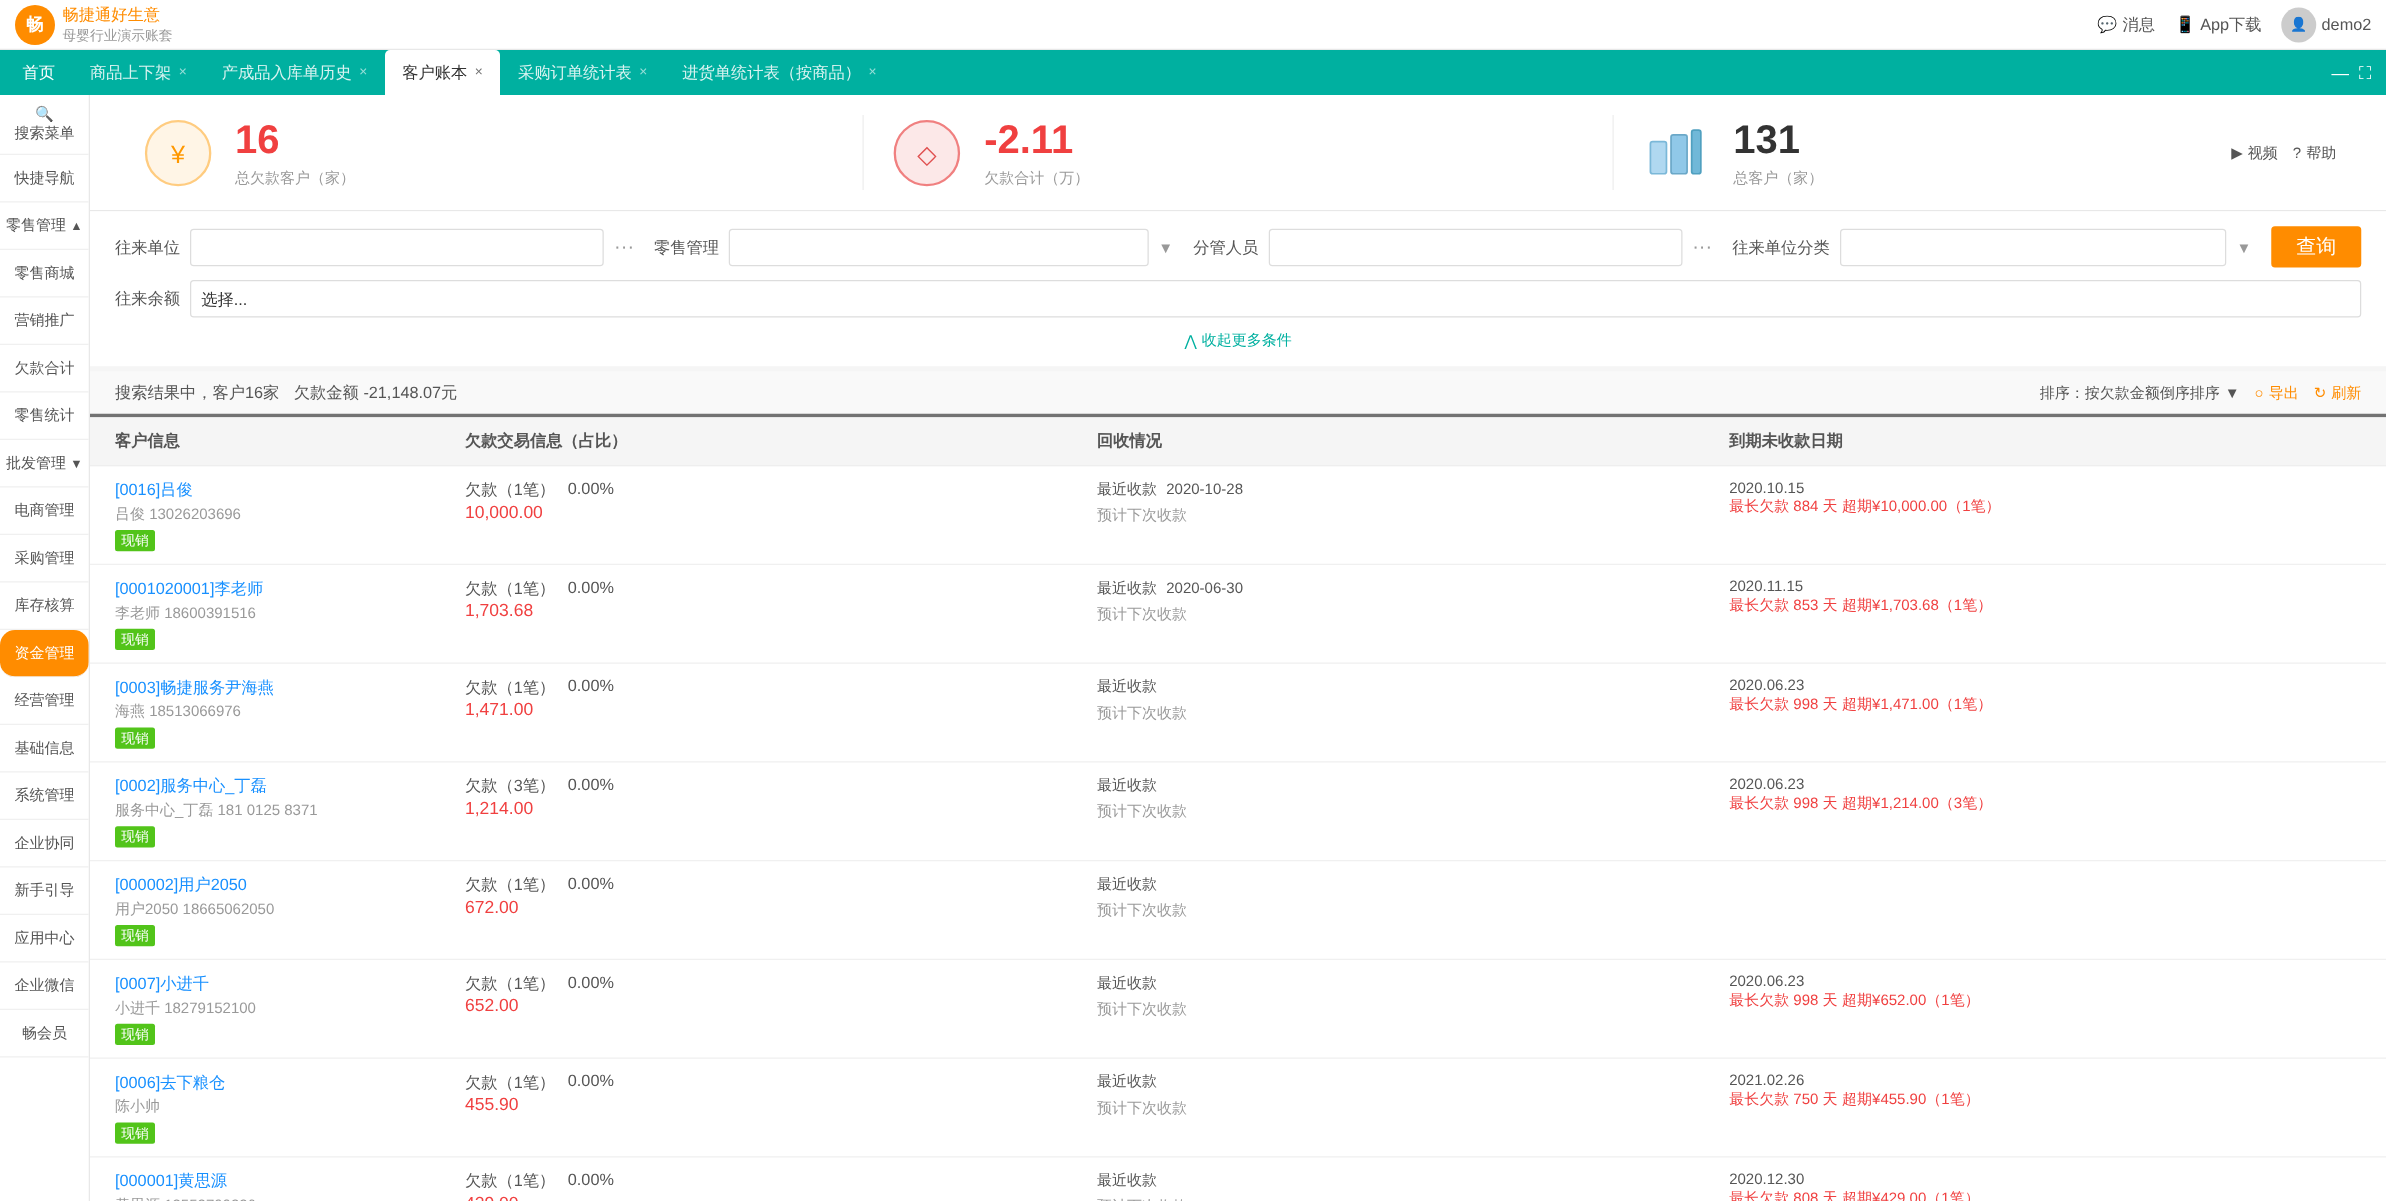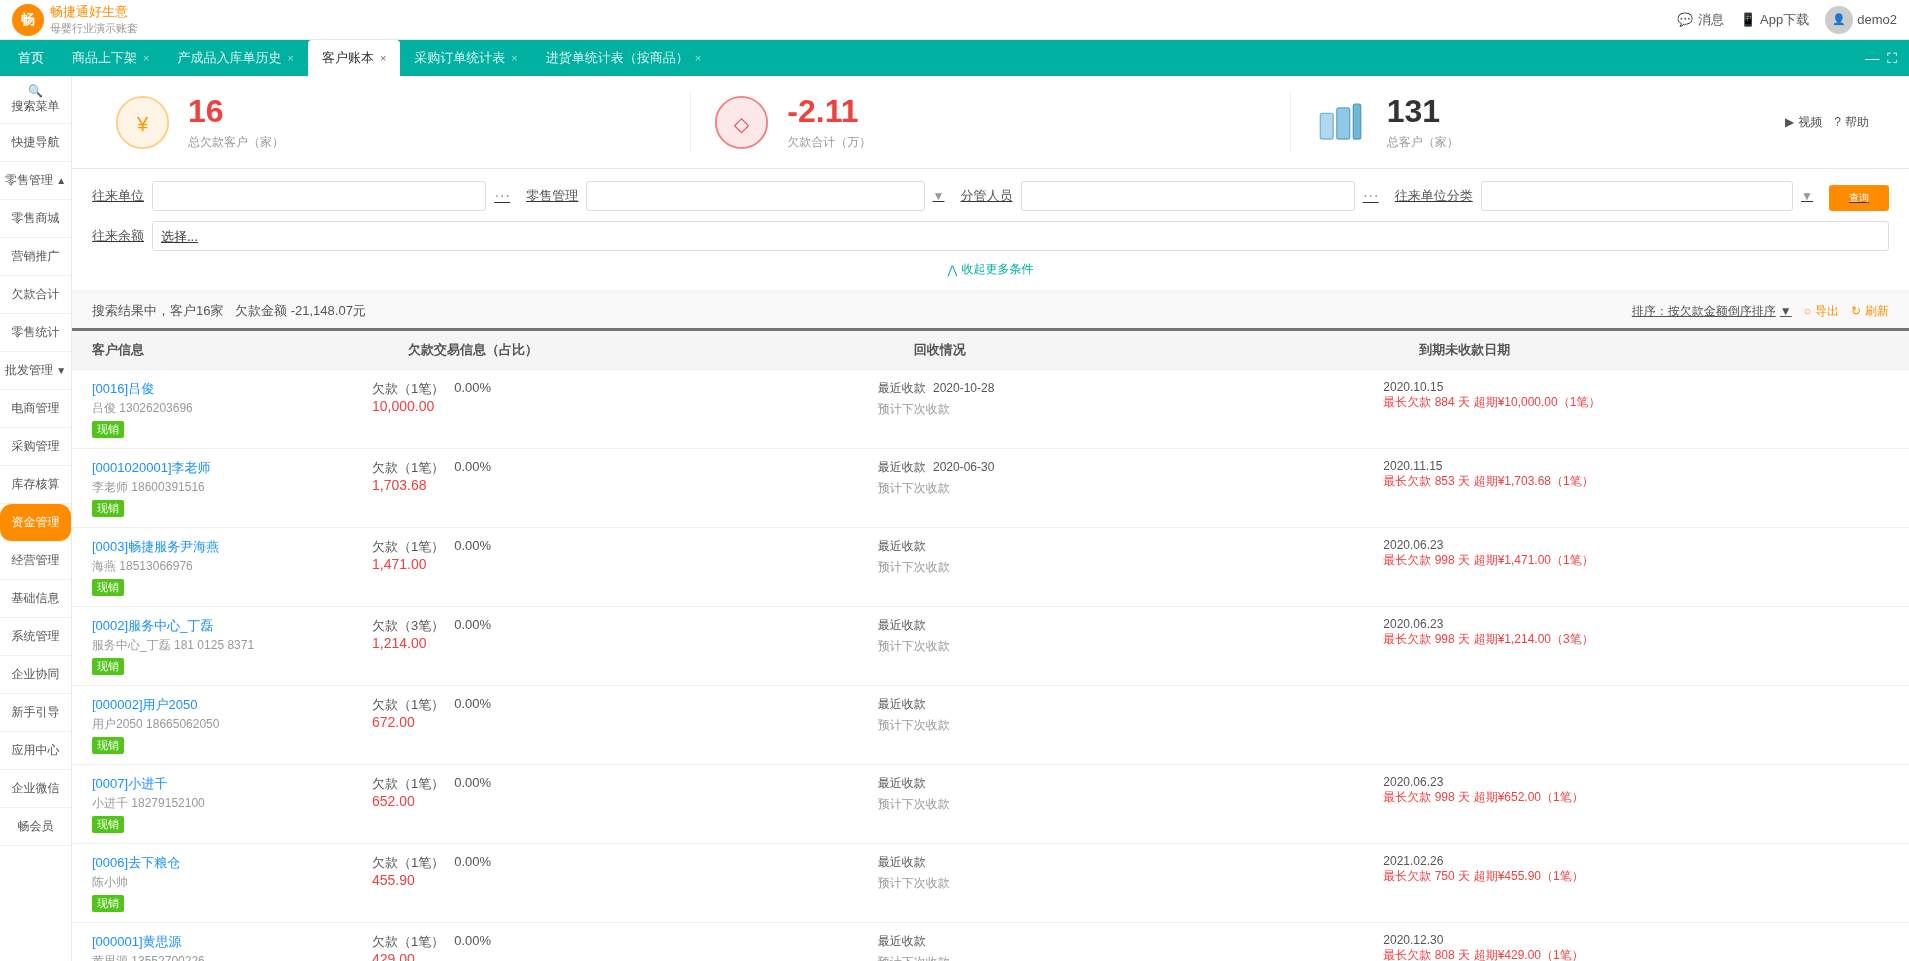--- a/index.html
+++ b/index.html
@@ -116,21 +116,21 @@
     .stat-label { font-size: 12px; color: #999; margin-top: 4px; }
     .stat-top-right { margin-left: auto; display: flex; align-items: center; gap: 12px; font-size: 12px; color: #555; }
     .stat-top-right-item { display: flex; align-items: center; gap: 4px; cursor: pointer; }
 
     
     .filter-area {
       background: #fff;
       padding: 12px 20px;
       margin-bottom: 4px;
     }
-    .filter-row { display: flex; align-items: flex-end; gap: 16px; margin-bottom: 10px; text-decoration: underline; }
+    .filter-row { display: flex; align-items: center; gap: 16px; margin-bottom: 10px; }
     .filter-item { display: flex; align-items: center; gap: 8px; flex: 1; }
     .filter-label { font-size: 13px; color: #555; white-space: nowrap; }
     .filter-input {
       flex: 1;
       height: 30px;
       border: 1px solid #ddd;
       border-radius: 3px;
       padding: 0 8px;
       font-size: 13px;
       color: #333;
@@ -149,21 +149,21 @@
     }
     .filter-dots { color: #999; font-size: 16px; }
     .filter-dropdown-icon { color: #999; font-size: 12px; }
     .search-btn {
       background: #ff8c00;
       color: #fff;
       border: none;
       padding: 6px 20px;
       border-radius: 3px;
       cursor: pointer;
-      font-size: 10px;
+      font-size: 16px;
     }
     .collapse-btn {
       background: none;
       border: none;
       color: #00b0a0;
       font-size: 12px;
       cursor: pointer;
       display: flex;
       align-items: center;
       gap: 4px;
@@ -175,35 +175,34 @@
       display: flex;
       align-items: center;
       justify-content: space-between;
       padding: 8px 20px;
       background: #f9f9f9;
       border-bottom: 3px solid #737373;
       font-size: 13px;
       color: #555;
     }
     .result-bar-right { display: flex; align-items: center; gap: 12px; font-size: 12px; color: #555; }
-    .sort-dropdown { display: flex; align-items: center; gap: 4px; cursor: pointer; text-decoration: underline; }
+    .sort-dropdown { display: flex; align-items: center; gap: 4px; cursor: pointer; }
     .action-btn { display: flex; align-items: center; gap: 4px; cursor: pointer; color: #ff8c00; }
 
     
     .table-area { background: #fff; }
     .table-header {
       display: grid;
       grid-template-columns: 280px 1fr 1fr 1fr;
       background: #f5f5f5;
       padding: 10px 20px;
       font-size: 13px;
       color: #555;
       font-weight: 600;
       border-bottom: 1px solid #eee;
-      gap: 36px;
     }
     .table-row {
       display: grid;
       grid-template-columns: 280px 1fr 1fr 1fr;
       padding: 10px 20px;
       border-bottom: 1px solid #f0f0f0;
       align-items: start;
     }
     .customer-name { color: #1890ff; font-size: 13px; cursor: pointer; }
     .customer-phone { color: #999; font-size: 12px; margin-top: 2px; }

